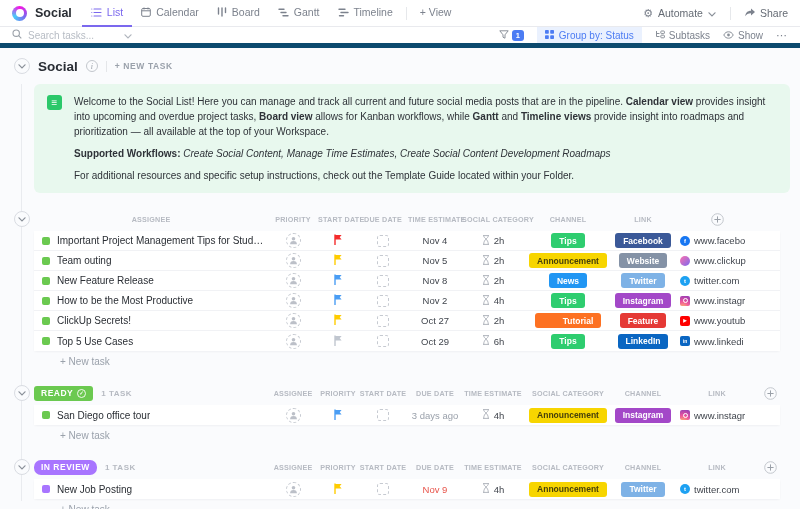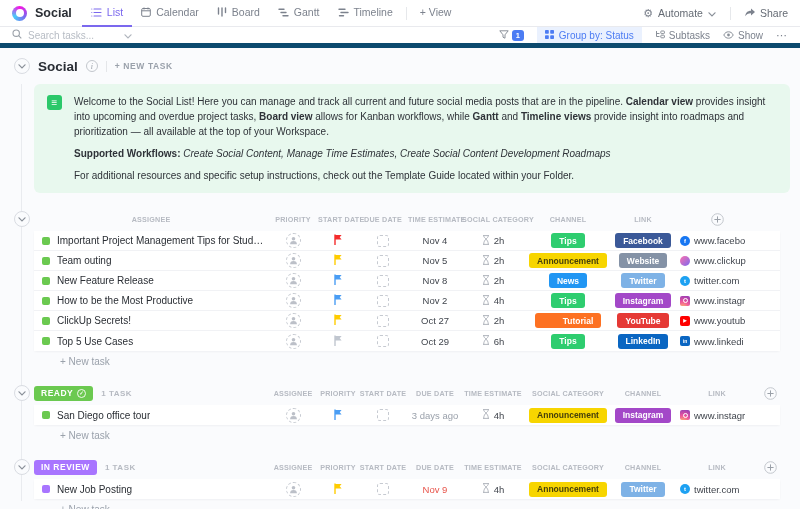--- a/index.html
+++ b/index.html
@@ -452,21 +452,21 @@
               <div class="center est-cell">
                 <span><svg width="8" height="10" viewBox="0 0 8 10" fill="none" stroke="#a9aeb7" stroke-width=".9">
                     <path d="M1 .6h6M1 9.4h6M1.7.6c0 3 4.6 3.4 4.6 8.8M6.3.6c0 3-4.6 3.4-4.6 8.8"></path>
                   </svg></span>
                 <span class="est-text">2h</span>
               </div>
               <div class="center">
                 <span class="pill" style="background: rgb(253, 113, 34); color: rgb(255, 255, 255); padding-left: 28px;">Tutorial</span>
               </div>
               <div class="center">
-                <span class="pill" style="background: rgb(229, 57, 53); color: rgb(255, 255, 255);">YouTube</span>
+                <span class="pill" style="background: rgb(229, 57, 53); color: rgb(255, 255, 255);">Feature</span>
               </div>
               <div class="link-cell">
                 <span class="fav fav-youtube">▶</span>
                 <span class="link-text">www.youtub</span>
               </div>
               <div></div>
             </div>
             <div class="task-row grid">
               <div class="name-cell">
                 <span class="status-sq" style="background: rgb(107, 201, 80);"></span>
@@ -590,21 +590,21 @@
           <div class="new-task-row">+ New task</div>
         </section>
         <section class="task-group">
           <span class="circle-chev group-chev">
             <svg width="8" height="5" viewBox="0 0 8 5">
               <path d="M1 .8l3 3.1L7 .8" fill="none" stroke="#8a9099" stroke-width="1.2" stroke-linecap="round"></path>
             </svg>
           </span>
           <div class="group-header grid">
             <div class="gh-first">
-              <span class="status-badge" style="background: rgb(168, 117, 255);">
+              <span class="status-badge" style="background: rgb(168, 117, 255); border-radius: 7px;">
                 <span>IN REVIEW</span>
               </span>
               <span class="task-count">1 TASK</span>
             </div>
             <div class="col-label">ASSIGNEE</div>
             <div class="col-label">PRIORITY</div>
             <div class="col-label">START DATE</div>
             <div class="col-label">DUE DATE</div>
             <div class="col-label">TIME ESTIMATE</div>
             <div class="col-label">SOCIAL CATEGORY</div>

